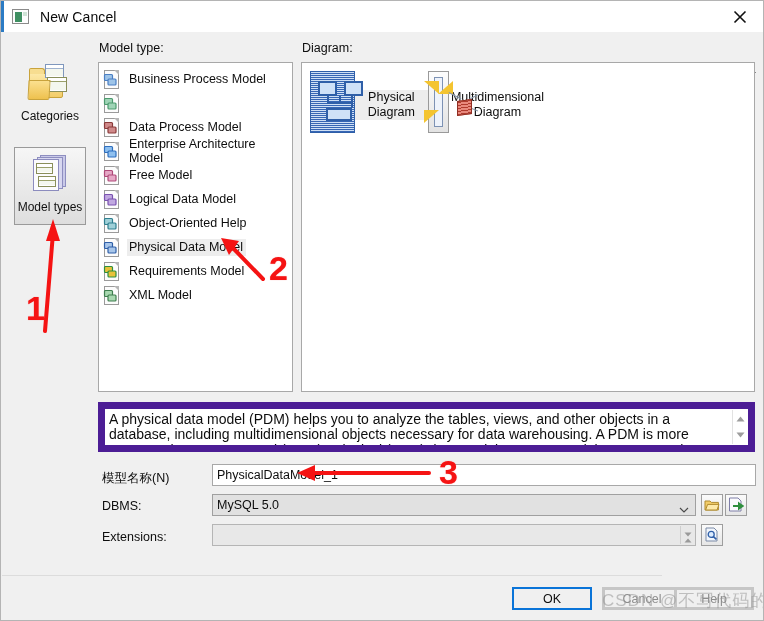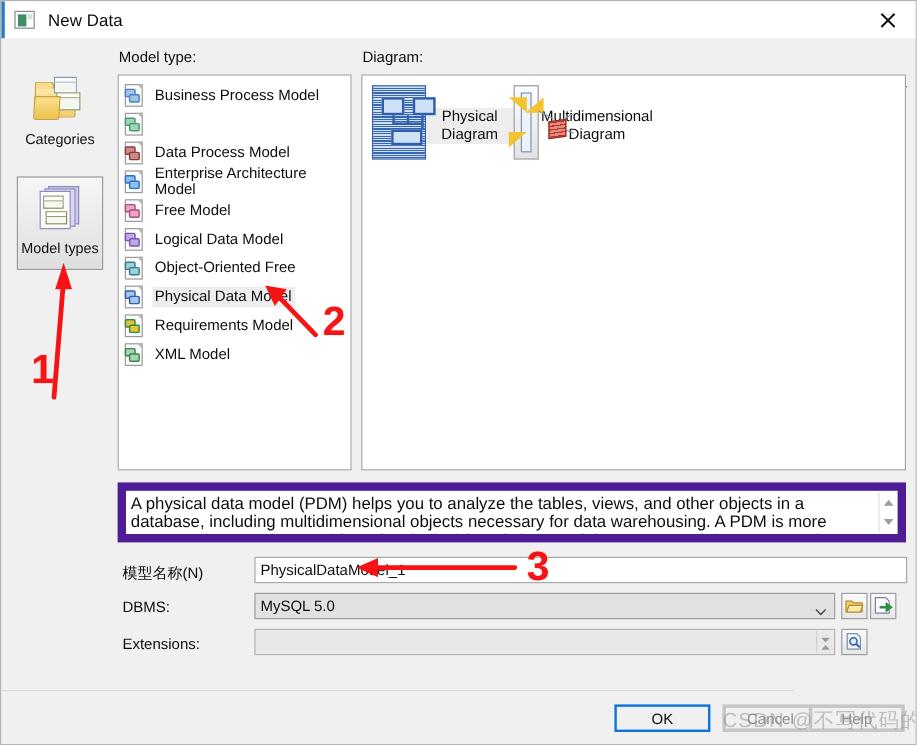--- a/index.html
+++ b/index.html
@@ -286,21 +286,21 @@
   }
 </style>
 </head>
 <body>
 
 <div id="app">
 
   <div class="titlebar">
     <div class="title-accent"></div>
     <div class="title-icon"></div>
-    <div class="title-text">New Data</div>
+    <div class="title-text">New Cancel</div>
     <div class="close-btn">
       <svg width="14" height="14" viewBox="0 0 14 14" aria-hidden="true">
         <path d="M1.5 1.5 L12.5 12.5 M12.5 1.5 L1.5 12.5" stroke="#101010" stroke-width="1.6" fill="none"></path>
       </svg>
     </div>
   </div>
 
   <div class="dialog-body">
 
     <div class="navstrip">
@@ -404,21 +404,21 @@
             <span class="txt">Logical Data Model</span>
           </div>
           <div class="list-row">
             <div class="row-ic">
               <div class="doc-sheet"></div>
               <svg class="glyph" width="15" height="15" viewBox="0 0 15 15">
                 <rect x="1.5" y="2.5" width="8" height="6" rx="1" fill="#9fd0d8" stroke="#2f7f8f" stroke-width="1.2"></rect>
                 <rect x="5" y="7" width="8" height="6" rx="1" fill="#9fd0d8" stroke="#2f7f8f" stroke-width="1.2"></rect>
               </svg>
             </div>
-            <span class="txt">Object-Oriented Free</span>
+            <span class="txt">Object-Oriented Help</span>
           </div>
           <div class="list-row selected">
             <div class="row-ic">
               <div class="doc-sheet"></div>
               <svg class="glyph" width="15" height="15" viewBox="0 0 15 15">
                 <rect x="1.5" y="2.5" width="8" height="6" rx="1" fill="#a8c6ea" stroke="#2f5fa8" stroke-width="1.2"></rect>
                 <rect x="5" y="7" width="8" height="6" rx="1" fill="#a8c6ea" stroke="#2f5fa8" stroke-width="1.2"></rect>
               </svg>
             </div>
             <span class="txt">Physical Data Model</span>

